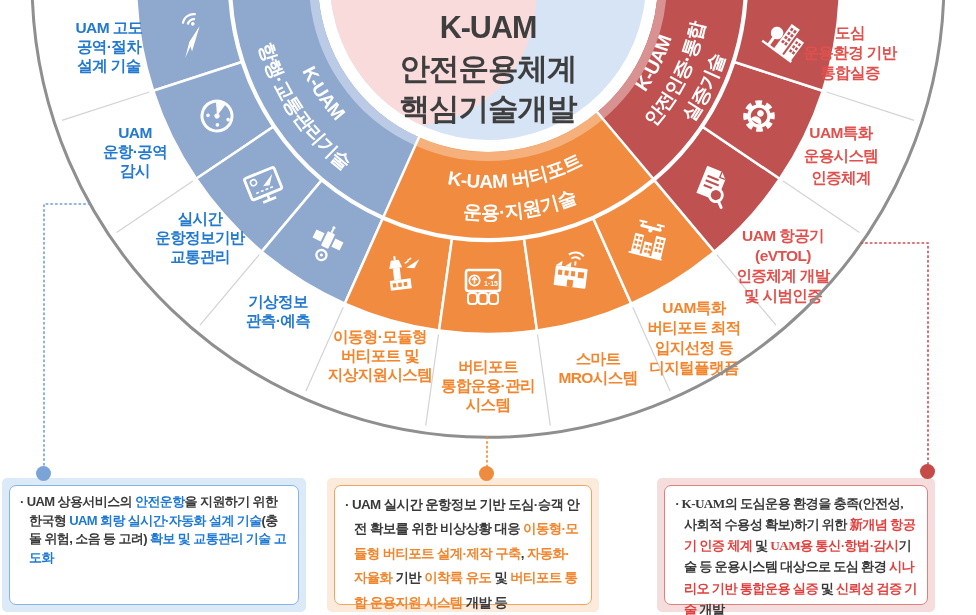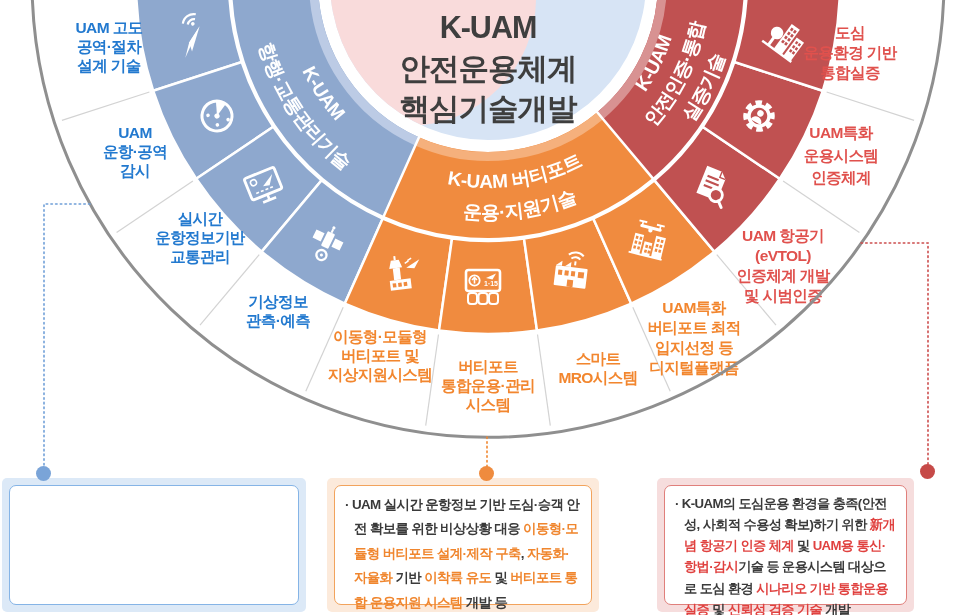--- a/index.html
+++ b/index.html
@@ -16,21 +16,21 @@
   .box-inner{position:absolute;left:7px;right:7px;top:7px;bottom:7px;background:#fff;
              border-radius:7px;padding:7px 10px;box-sizing:border-box;
              font-weight:700;color:#3a3a3a;}
   .box-item{padding-left:9px;text-indent:-9px;letter-spacing:-0.6px;}
   .box-blue{left:2px;width:304px;background:#dce9f7;}
   .box-blue .box-inner{border:1.5px solid #85b4e6;font-size:13px;line-height:1.43;}
   .box-blue .hl{color:#1d79d4;}
   .box-orange{left:327px;width:272px;background:#fceadb;}
   .box-orange .box-inner{border:1.5px solid #f2a35c;font-size:13.4px;line-height:1.82;}
   .box-orange .hl{color:#F0862E;}
-  .box-red{left:657px;width:257px;background:#f6dddd;}
+  .box-red{left:657px;width:278px;background:#f6dddd;font-family:Liberation Serif, serif;}
   .box-red .box-inner{border:1.5px solid #e07f7b;font-size:13.2px;line-height:1.6;}
   .box-red .hl{color:#E0413F;}
   .dot{position:absolute;width:15px;height:15px;border-radius:50%;}
   .dot-blue{left:36px;top:466px;background:#7aa4d8;}
   .dot-orange{left:479px;top:466px;background:#EF8B3E;}
   .dot-red{left:920px;top:464px;background:#C64A48;}
 </style>
 </head>
 <body>
 
@@ -257,20 +257,21 @@
 
   <g fill="none" stroke-width="1.6" stroke-linecap="round">
     <path d="M90 204 L44 204 L44 467" stroke="#6F9FD8" stroke-dasharray="1.5 3.2"></path>
     <path d="M487 437 L487 467" stroke="#F0862E" stroke-dasharray="1.5 3.2"></path>
     <path d="M861 243 L928 243 L928 465" stroke="#CC4C4C" stroke-dasharray="1.5 3.2"></path>
   </g>
 </svg>
 
 <div class="box box-blue">
   <div class="box-inner">
+    <div class="box-item"><span>· UAM 상용서비스의 </span><span class="hl">안전운항</span><span>을 지원하기 위한 한국형 </span><span class="hl">UAM 회랑 실시간·자동화 설계 기술</span><span>(충돌 위험, 소음 등 고려) </span><span class="hl">확보 및 교통관리 기술 고도화</span></div>
   </div>
 </div>
 <div class="box box-orange">
   <div class="box-inner">
     <div class="box-item"><span>· UAM 실시간 운항정보 기반 도심·승객 안전 확보를 위한 비상상황 대응 </span><span class="hl">이동형·모듈형 버티포트 설계·제작 구축</span><span>, </span><span class="hl">자동화·자율화</span><span> 기반 </span><span class="hl">이착륙 유도</span><span> 및 </span><span class="hl">버티포트 통합 운용지원 시스템</span><span> 개발 등</span></div>
   </div>
 </div>
 <div class="box box-red">
   <div class="box-inner">
     <div class="box-item"><span>· K-UAM의 도심운용 환경을 충족(안전성, 사회적 수용성 확보)하기 위한 </span><span class="hl">新개념 항공기 인증 체계</span><span> 및 </span><span class="hl">UAM용 통신·항법·감시</span><span>기술 등 운용시스템 대상으로 도심 환경 </span><span class="hl">시나리오 기반 통합운용 실증</span><span> 및 </span><span class="hl">신뢰성 검증 기술</span><span> 개발</span></div>

